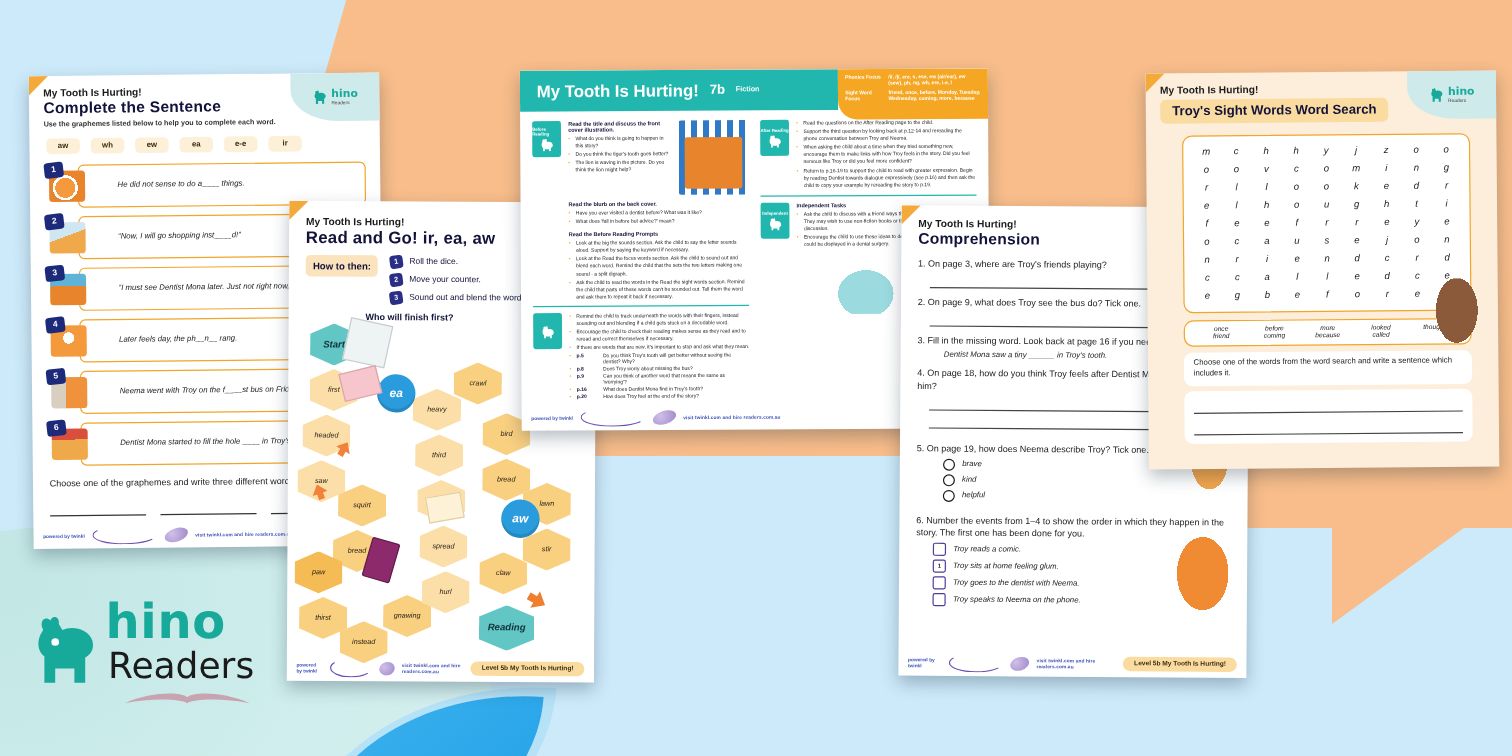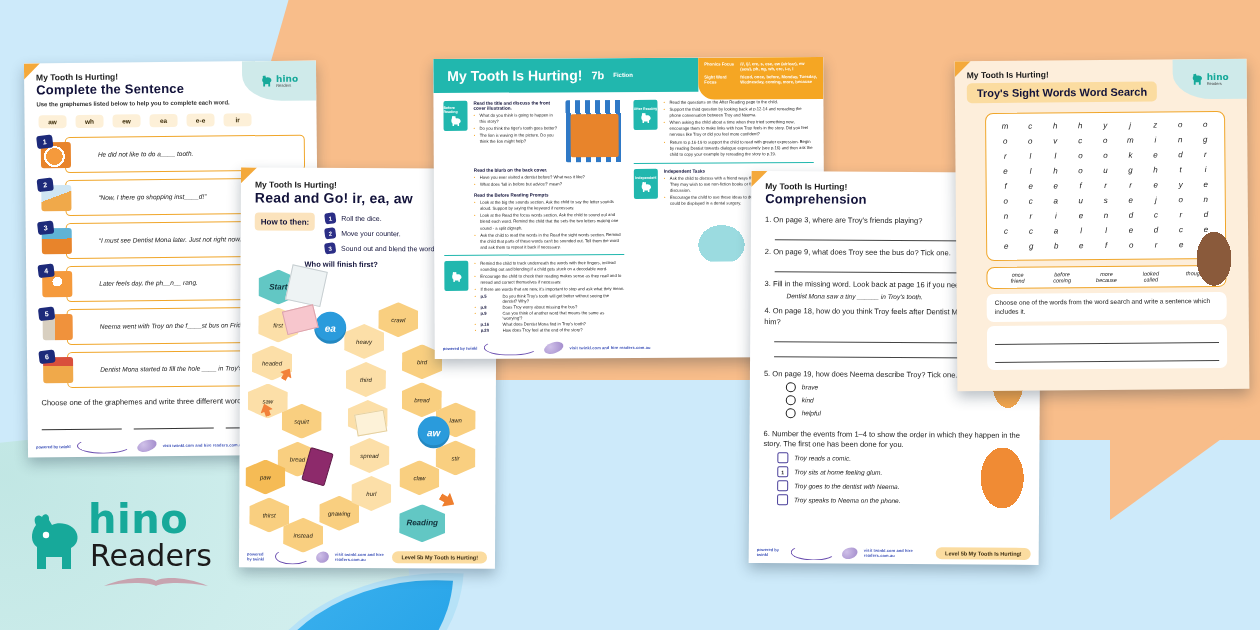--- a/index.html
+++ b/index.html
@@ -259,28 +259,28 @@
       <span class="gchip">ew</span>
       <span class="gchip">ea</span>
       <span class="gchip">e-e</span>
       <span class="gchip">ir</span>
     </div>
 
     <div class="qrow">
       <div class="qnum">1</div>
       <div class="qthumb" style="background:radial-gradient(circle at 45% 55%,#f59a3c 0 38%,#fff 38% 48%,#e8842b 48%);"></div>
       <div class="qbox">
-          <div class="qtext">He did not like to do a____ tooth.</div>
+          <div class="qtext">He did not sense to do a____ things.</div>
         </div>
     </div>
     <div class="qrow">
       <div class="qnum">2</div>
       <div class="qthumb" style="background:linear-gradient(160deg,#cfe6f3 0 45%,#f0a94a 45%);"></div>
       <div class="qbox">
-          <div class="qtext">“Now, I there go shopping inst____d!”</div>
+          <div class="qtext">“Now, I will go shopping inst____d!”</div>
         </div>
     </div>
     <div class="qrow">
       <div class="qnum">3</div>
       <div class="qthumb" style="background:linear-gradient(180deg,#5fb3d6 0 40%,#e8842b 40%);"></div>
       <div class="qbox">
           <div class="qtext">“I must see Dentist Mona later. Just not right now,” g____ning.</div>
         </div>
     </div>
     <div class="qrow">

